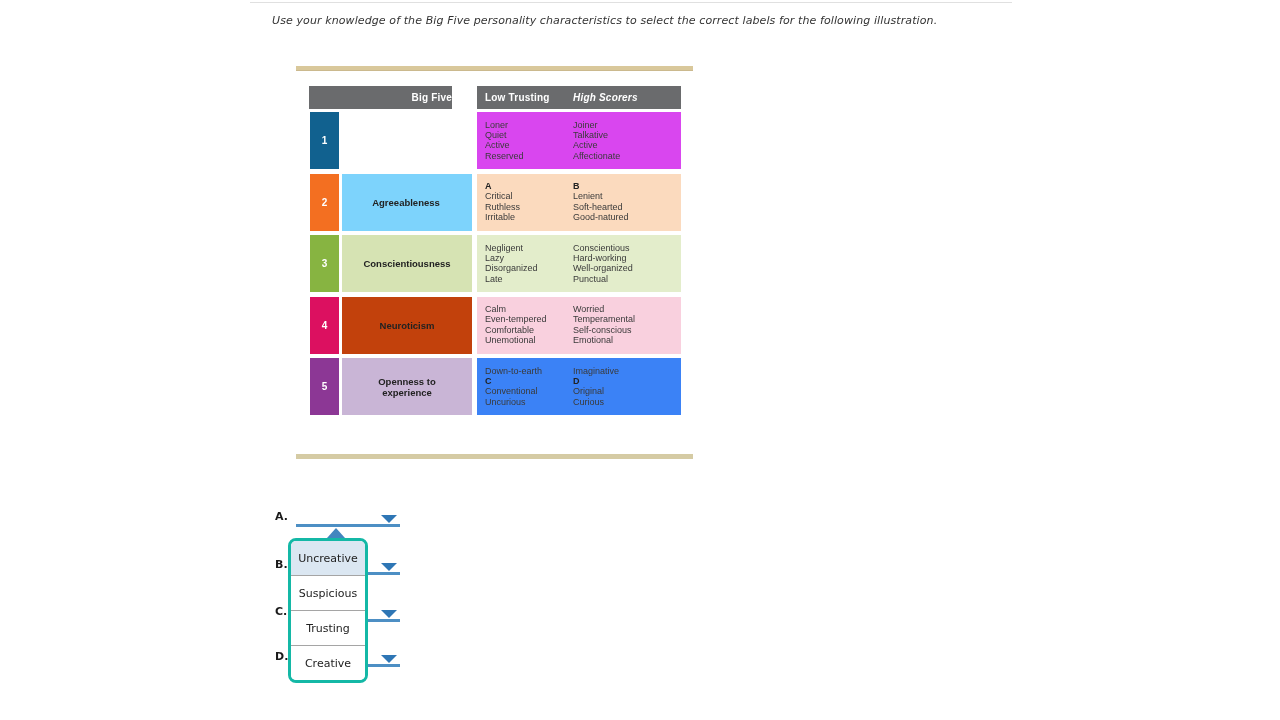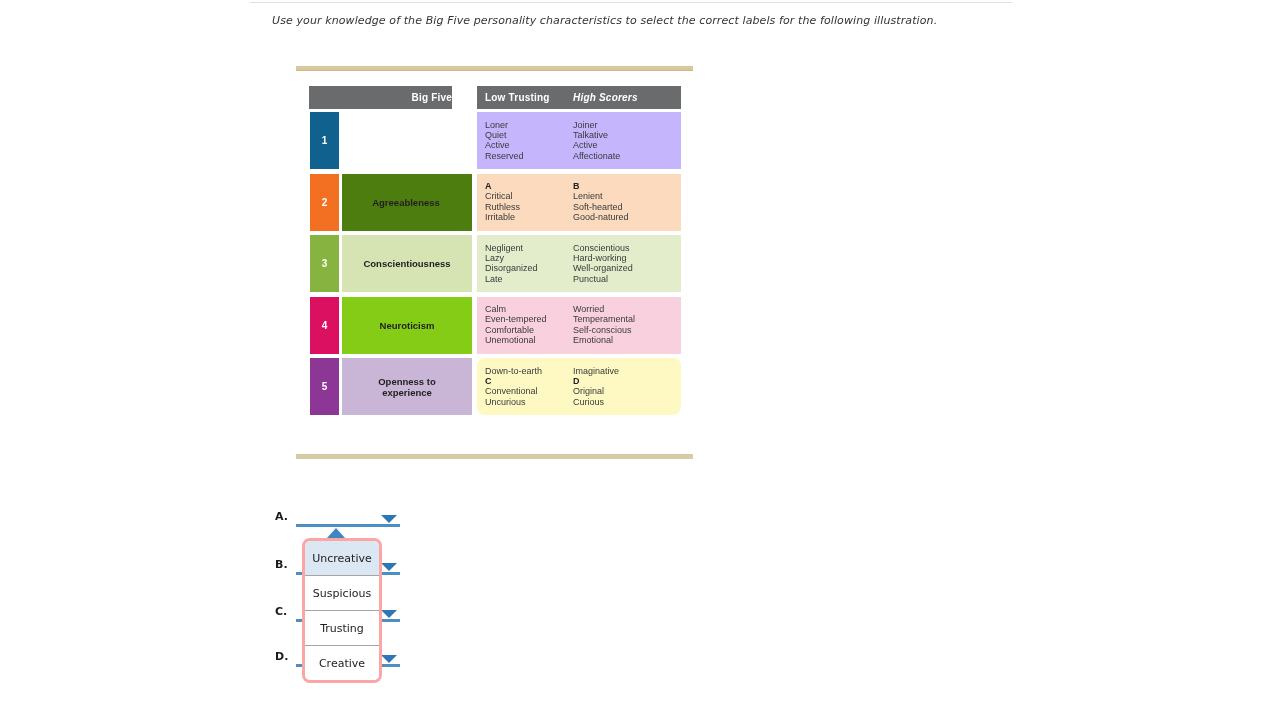--- a/index.html
+++ b/index.html
@@ -71,22 +71,22 @@
     background: #4d8fc4; z-index: 1;
   }
   .dd-arrow {
     position: absolute; left: 381px; width: 0; height: 0; z-index: 1;
     border-left: 8px solid transparent; border-right: 8px solid transparent;
     border-top: 8px solid #2e76b5;
   }
 
   
   .popup {
-    position: absolute; left: 302px; top: 538px; width: 80px; height: 145px;
-    background: #ffffff; border: 3px solid #fca5a5; border-radius: 8px;
+    position: absolute; left: 288px; top: 538px; width: 80px; height: 145px;
+    background: #ffffff; border: 3px solid #14b8a6; border-radius: 8px;
     z-index: 5; display: flex; flex-direction: column; overflow: hidden; justify-content: flex-end;
   }
   .popup-caret {
     position: absolute; left: 327px; top: 528px; width: 0; height: 0; z-index: 6;
     border-left: 9px solid transparent; border-right: 9px solid transparent;
     border-bottom: 10px solid #4286bf;
   }
   .popup-option {
     flex: 1; display: flex; align-items: center; justify-content: center;
     font-size: 11px; color: #222222; font-family: "DejaVu Sans", sans-serif;
@@ -109,38 +109,38 @@
     <span>Big Five</span>
   </div>
   <div class="hdr-block hdr-right">
     <span class="hr-low">Low Trusting</span>
     <span class="hr-high">High Scorers</span>
   </div>
 
   <div id="table-rows">
       <div class="trow" style="top: 112px;">
         <div class="numcell" style="background: rgb(17, 97, 143);">1</div>
-        <div class="scorecell" style="background: #c4b5fd; padding-left: 14px;">
+        <div class="scorecell" style="background: #d946ef; padding-left: 14px;">
           <div class="slist low">
             <div>Loner</div>
             <div>Quiet</div>
             <div>Active</div>
             <div>Reserved</div>
           </div>
           <div class="slist high">
             <div>Joiner</div>
             <div>Talkative</div>
             <div>Active</div>
             <div>Affectionate</div>
           </div>
         </div>
       </div>
       <div class="trow" style="top: 173.5px;">
         <div class="numcell" style="background: rgb(243, 111, 33);">2</div>
-        <div class="namecell" style="background: #4d7c0f; padding-left: 20px;">Agreeableness</div>
+        <div class="namecell" style="background: #7dd3fc; padding-left: 20px;">Agreeableness</div>
         <div class="scorecell" style="background: rgb(251, 218, 190);">
           <div class="slist low">
             <div class="bold-item">A</div>
             <div>Critical</div>
             <div>Ruthless</div>
             <div>Irritable</div>
           </div>
           <div class="slist high">
             <div class="bold-item">B</div>
             <div>Lenient</div>
@@ -162,40 +162,40 @@
           <div class="slist high">
             <div>Conscientious</div>
             <div>Hard-working</div>
             <div>Well-organized</div>
             <div>Punctual</div>
           </div>
         </div>
       </div>
       <div class="trow" style="top: 296.5px;">
         <div class="numcell" style="background: rgb(220, 16, 96);">4</div>
-        <div class="namecell" style="background: #84cc16;">Neuroticism</div>
+        <div class="namecell" style="background: #c2410c;">Neuroticism</div>
         <div class="scorecell" style="background: rgb(249, 208, 222);">
           <div class="slist low">
             <div>Calm</div>
             <div>Even-tempered</div>
             <div>Comfortable</div>
             <div>Unemotional</div>
           </div>
           <div class="slist high">
             <div>Worried</div>
             <div>Temperamental</div>
             <div>Self-conscious</div>
             <div>Emotional</div>
           </div>
         </div>
       </div>
       <div class="trow" style="top: 358px;">
         <div class="numcell" style="background: rgb(140, 55, 149);">5</div>
         <div class="namecell" style="background: rgb(201, 181, 214);">Openness to experience</div>
-        <div class="scorecell" style="background: #fef9c3; border-radius: 8px;">
+        <div class="scorecell" style="background: #3b82f6;">
           <div class="slist low">
             <div>Down-to-earth</div>
             <div class="bold-item">C</div>
             <div>Conventional</div>
             <div>Uncurious</div>
           </div>
           <div class="slist high">
             <div>Imaginative</div>
             <div class="bold-item">D</div>
             <div>Original</div>

